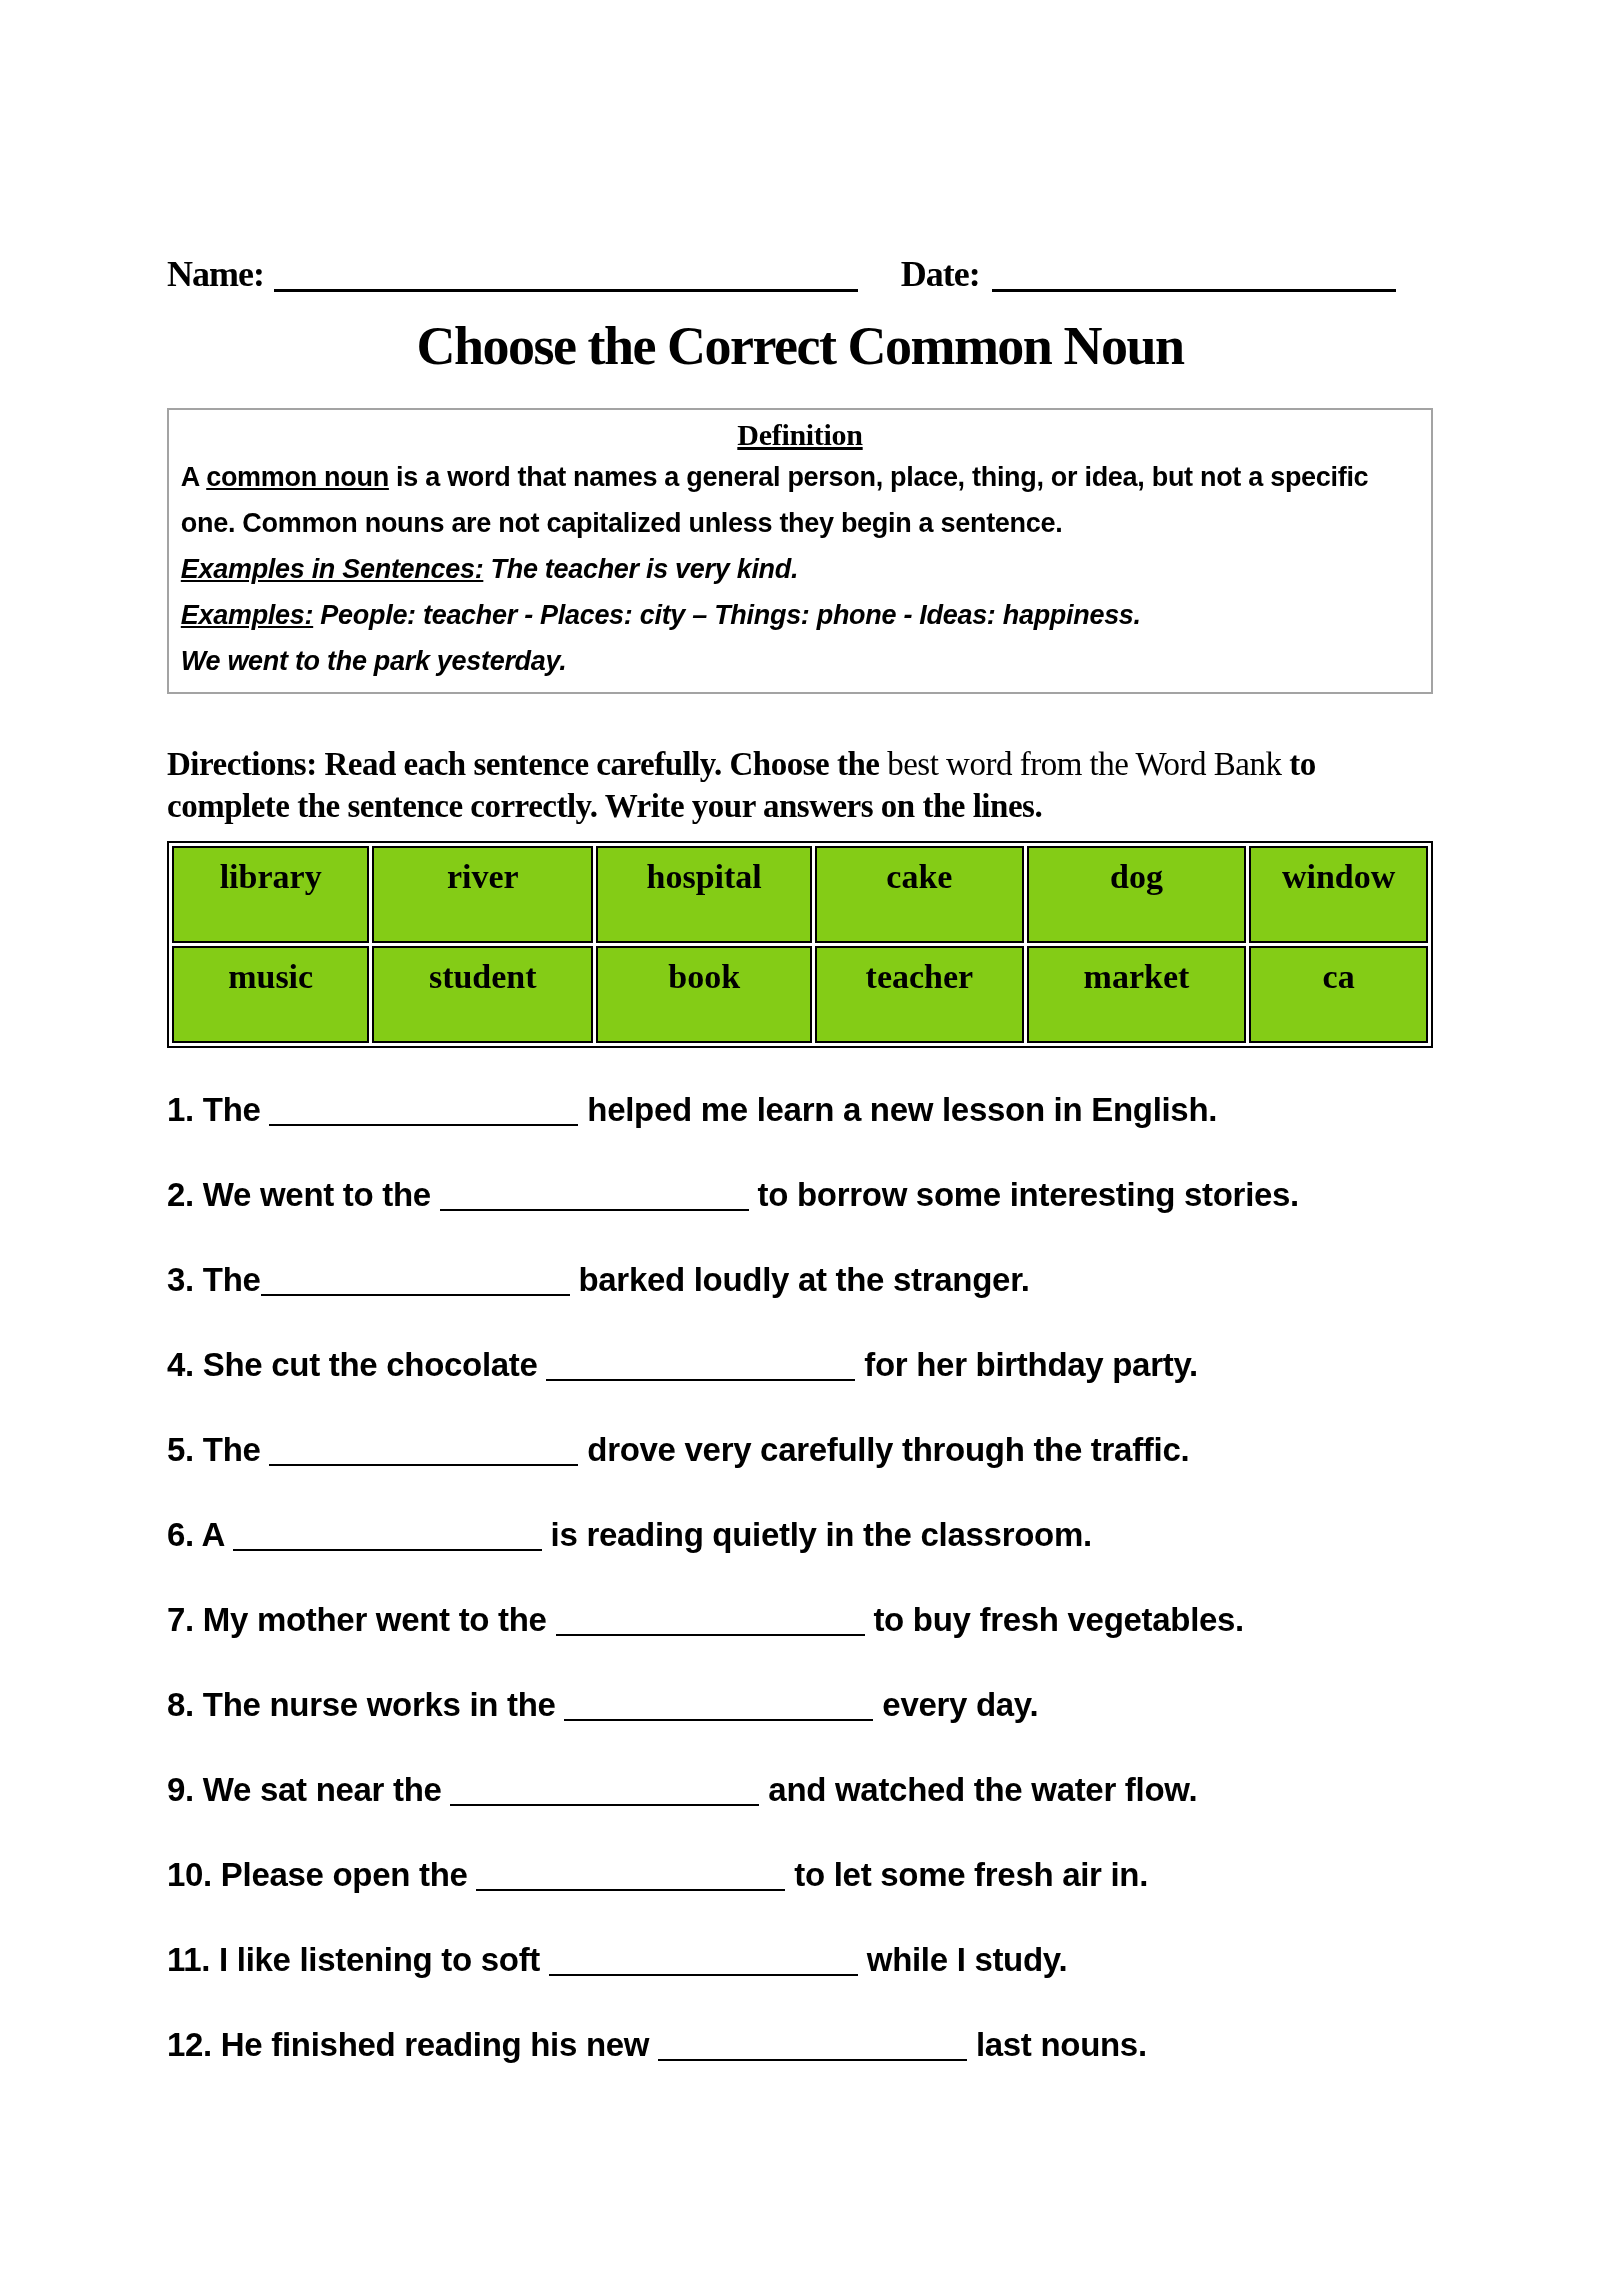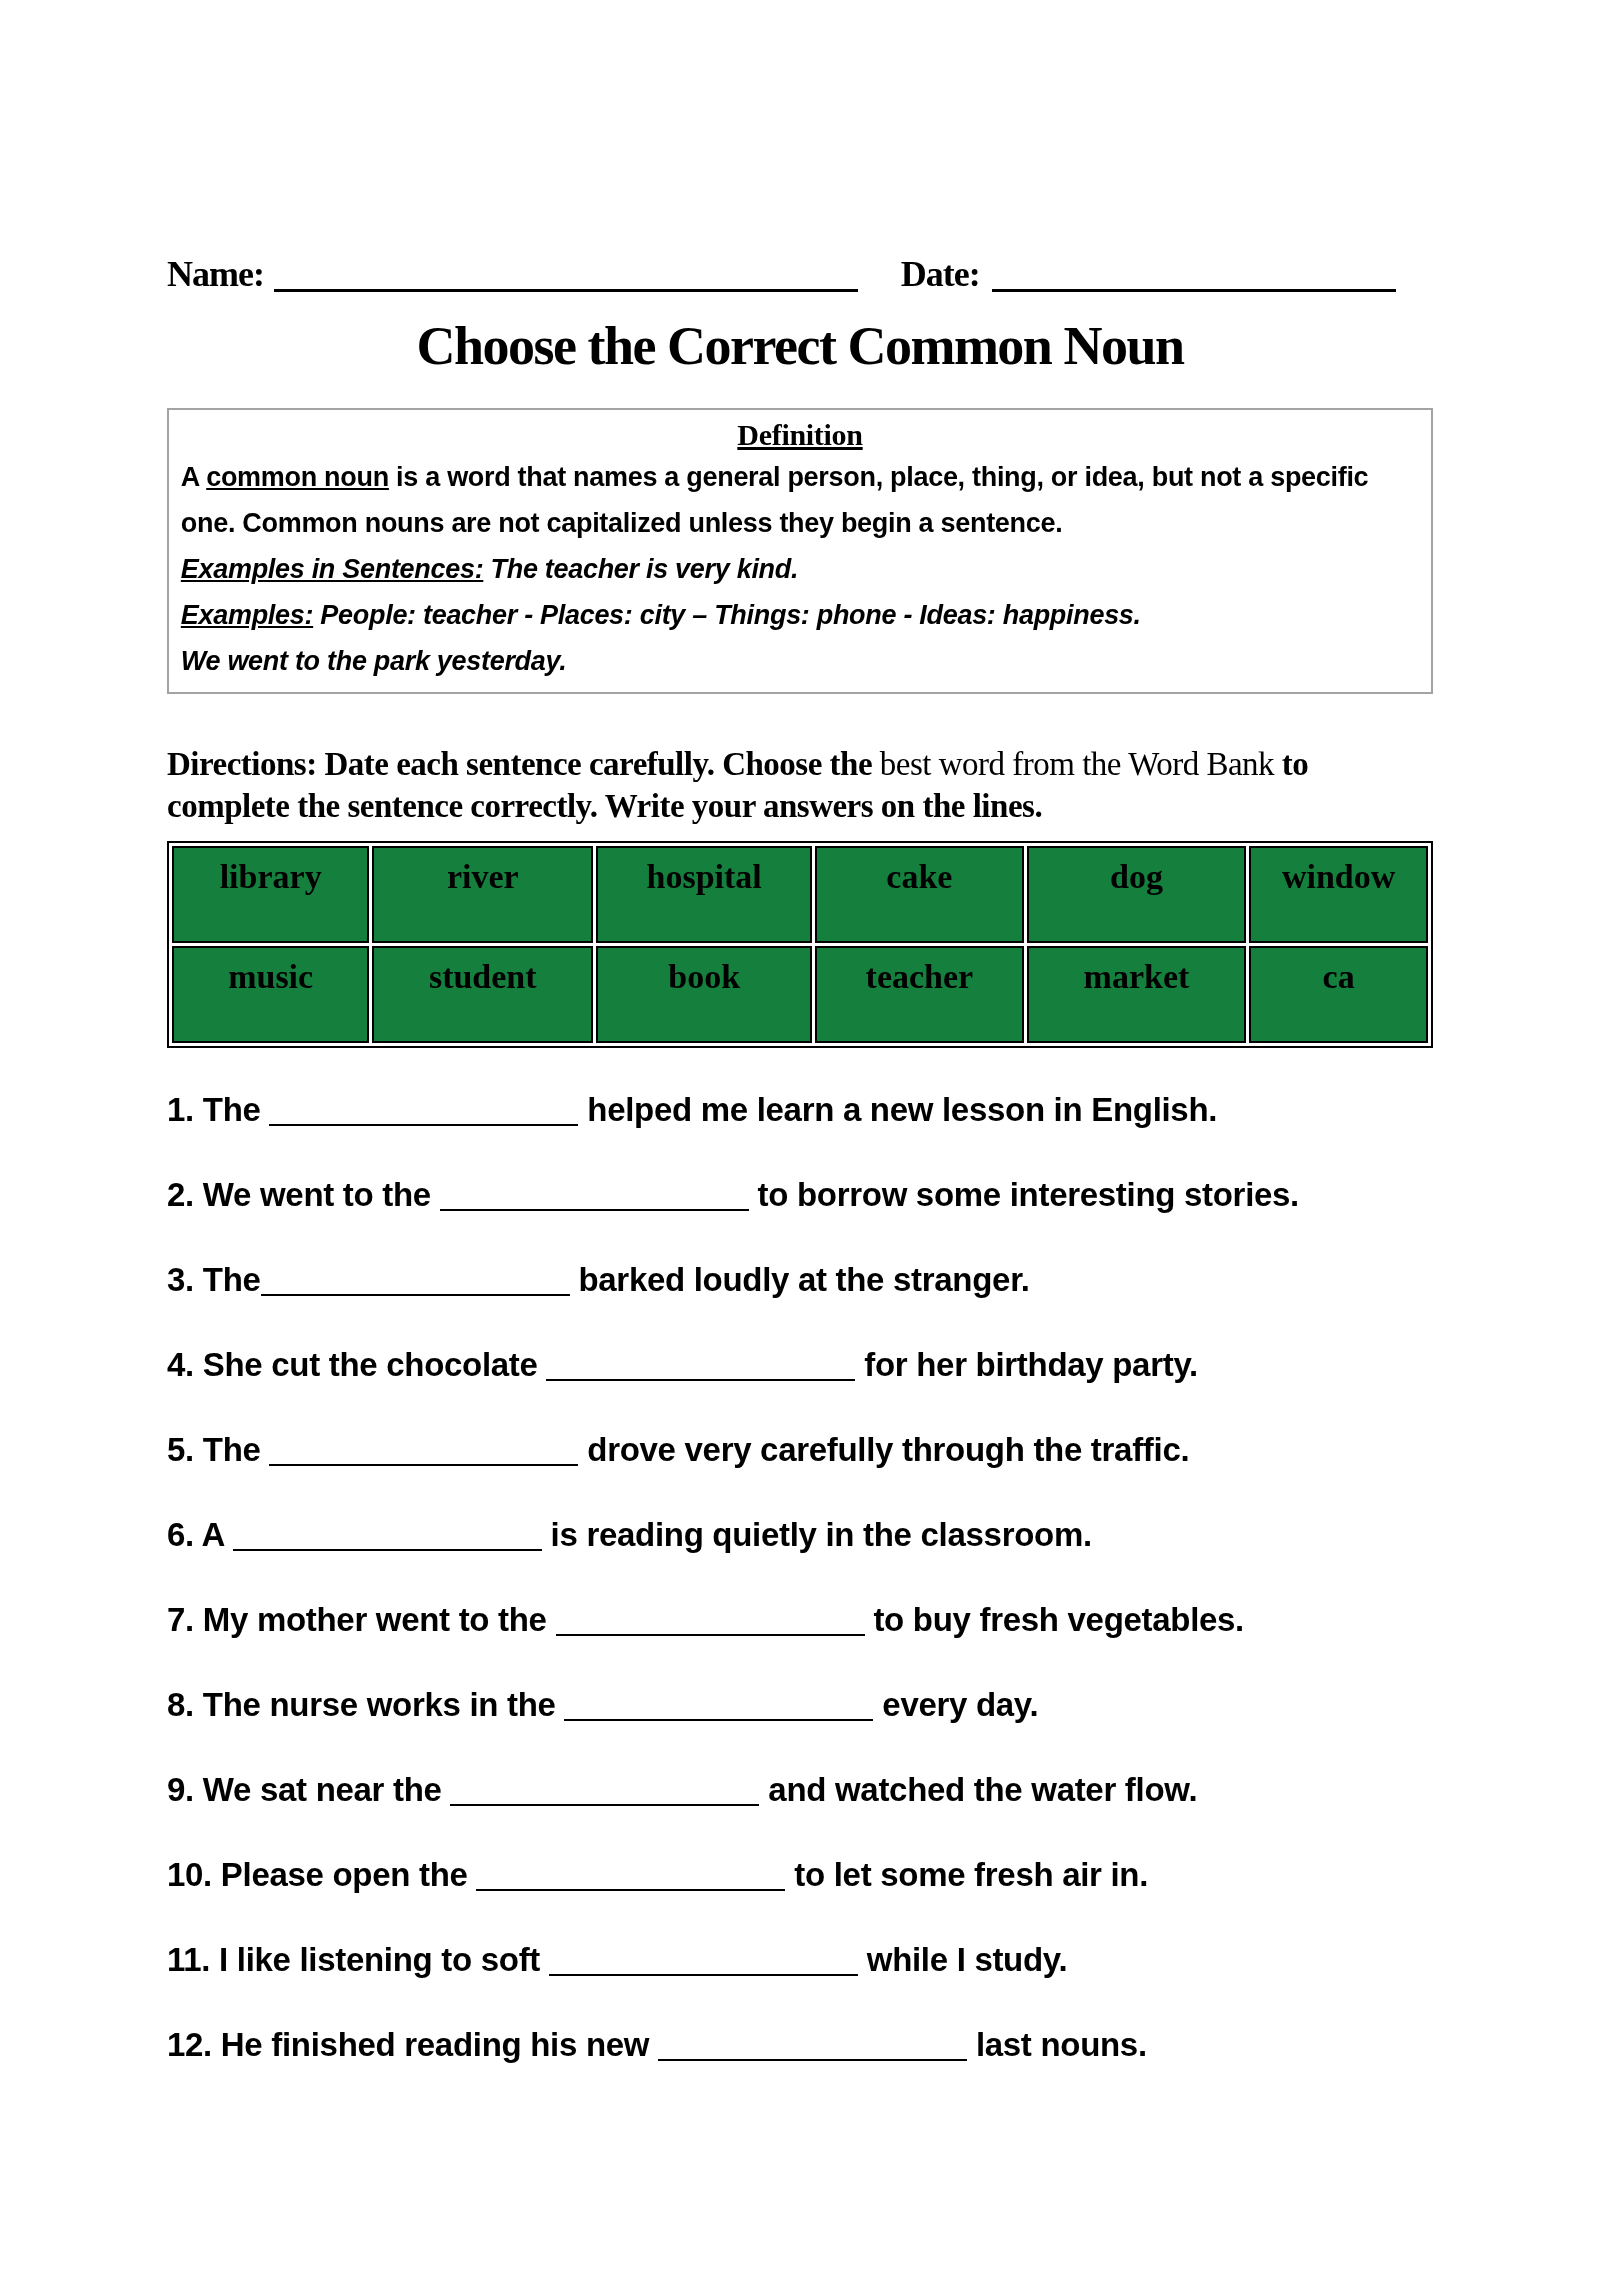--- a/index.html
+++ b/index.html
@@ -80,21 +80,21 @@
   }
   table.word-bank td {
     border:2px solid #000;
     height:82px;
     text-align:center;
     vertical-align:top;
     padding-top:9.8px;
     font-family:"Liberation Serif", serif;
     font-weight:bold;
     font-size:34px;
-    background:#15803d;
+    background:#84cc16;
   }
 
   
   #sentences {
     margin-top:41px;
     font-weight:bold;
     font-size:33px;
     letter-spacing:-0.3px;
   }
   .sentence { margin:0 0 44px 0; line-height:41px; }
@@ -129,21 +129,21 @@
   <h1 class="title">Choose the Correct Common Noun</h1>
 
   <div class="def-box">
     <div class="def-heading">Definition</div>
     <p><span>A </span><span class="u">common noun</span><span> is a word that names a general person, place, thing, or idea, but not a specific one. Common nouns are not capitalized unless they begin a sentence.</span></p>
     <p class="italic"><span class="u">Examples in Sentences:</span><span>  The teacher is very kind.</span></p>
     <p class="italic"><span class="u">Examples:</span><span> People: teacher  - Places: city – Things: phone -  Ideas: happiness.</span></p>
     <p class="italic">We went to the park yesterday.</p>
   </div>
 
-  <p class="directions"><b>Directions: Date each sentence carefully. Choose the </b><span class="reg">best word from the Word Bank </span><b>to complete the sentence correctly. Write your answers on the lines.</b></p>
+  <p class="directions"><b>Directions: Read each sentence carefully. Choose the </b><span class="reg">best word from the Word Bank </span><b>to complete the sentence correctly. Write your answers on the lines.</b></p>
 
   <table class="word-bank">
     <colgroup>
       <col style="width:15.9%">
         <col style="width:17.8%">
         <col style="width:17.4%">
       <col style="width:16.8%">
         <col style="width:17.7%">
         <col style="width:14.4%">
     </colgroup>

